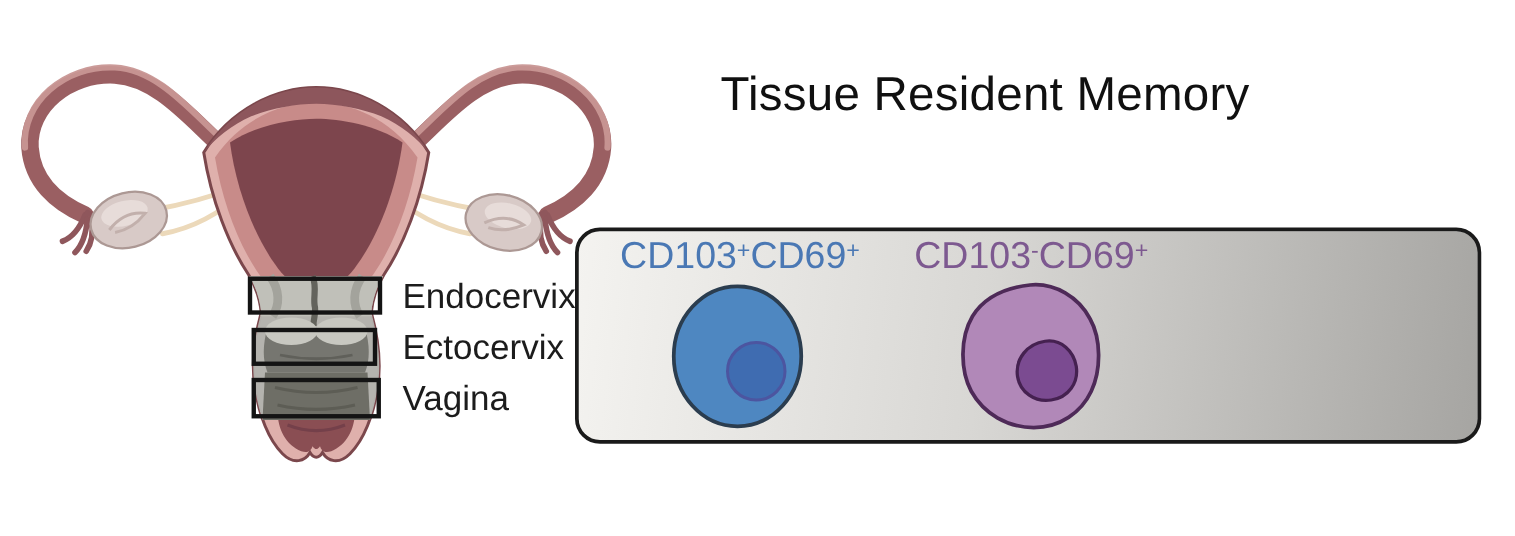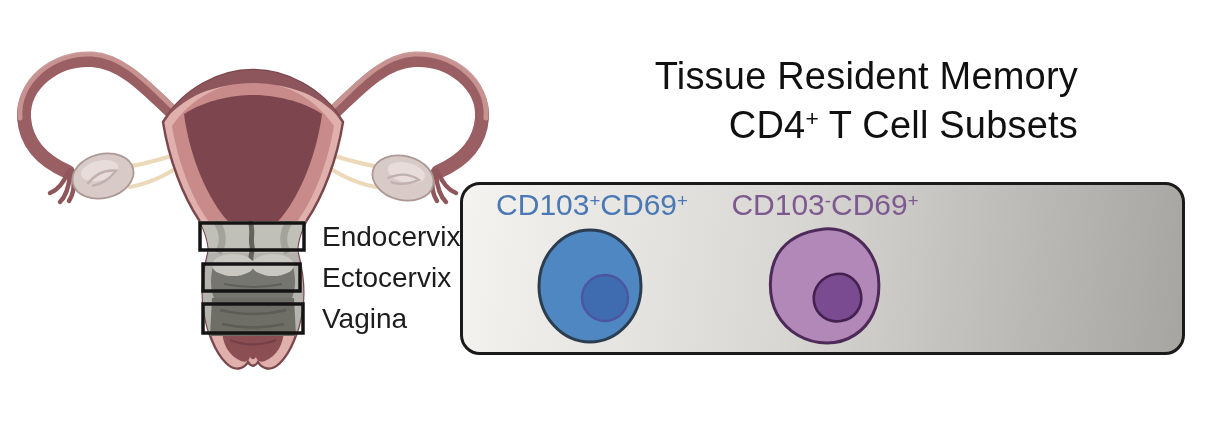--- a/index.html
+++ b/index.html
@@ -4,21 +4,21 @@
 <style>
   html,body{margin:0;padding:0;background:#fff;}
   .stage{position:relative;width:1212px;height:429px;background:#fff;overflow:hidden;
          font-family:"Liberation Sans","DejaVu Sans",sans-serif;}
 
   
   .anatomy{position:absolute;left:0;top:0;width:506px;height:429px;}
   .anatomy text{font-family:"Liberation Sans","DejaVu Sans",sans-serif;font-size:28px;fill:#1c1c1c;}
 
   
-  .title{position:absolute;left:498px;top:52px;width:580px;text-align:right;
+  .title{position:absolute;left:498px;top:52px;width:580px;text-align:center;
          color:#101010;font-size:38px;line-height:1.28;letter-spacing:.2px;}
   .title .sup{font-size:60%;position:relative;top:-.5em;letter-spacing:0;}
 
   
   .panel{position:absolute;left:460px;top:182px;width:719px;height:167px;
          border:3px solid #1a1a1a;border-radius:20px;
          background:linear-gradient(97deg,var(--bg-left) 0%,var(--bg-mid) 45%,var(--bg-right) 100%);}
   .subset{position:absolute;top:4px;width:220px;display:flex;flex-direction:column;align-items:center;}
   .subset.c0{left:19px;} .subset.c1{left:252px;} .subset.c2{left:475px;}
   .subset-label{font-size:30px;line-height:32px;white-space:nowrap;}
@@ -128,21 +128,20 @@
     <rect x="203" y="264" width="97" height="27" fill="none" stroke="#141414" stroke-width="3.5"></rect>
     <rect x="203" y="304" width="100" height="29" fill="none" stroke="#141414" stroke-width="3.5"></rect>
 
     <text x="322" y="246">Endocervix</text>
     <text x="322" y="287">Ectocervix</text>
     <text x="322" y="328">Vagina</text>
   </svg>
 
   <div class="title">
     <div>Tissue Resident Memory</div>
-    <div><span>CD4</span><span class="sup">+</span><span> T Cell Subsets</span></div>
   </div>
 
   <div class="panel" style="--bg-left: #f4f3f0; --bg-mid: #d8d7d4; --bg-right: #a6a5a2; border-color: rgb(26, 26, 26);">
 
     <div class="subset c0">
       <div class="subset-label" style="color: rgb(74, 120, 180);"><span>CD103</span><span class="sup">+</span><span>CD69</span><span class="sup">+</span></div>
       <svg class="cell-svg" width="130" height="126" viewBox="0 0 130 126">
         <ellipse cx="63" cy="61" rx="51" ry="56" stroke-width="3" fill="#4e87c1" stroke="#2b3d4f"></ellipse>
         <circle cx="78" cy="73" r="23" stroke-width="2.4" fill="#3f6cb1" stroke="#4c55a0"></circle>
       </svg>

